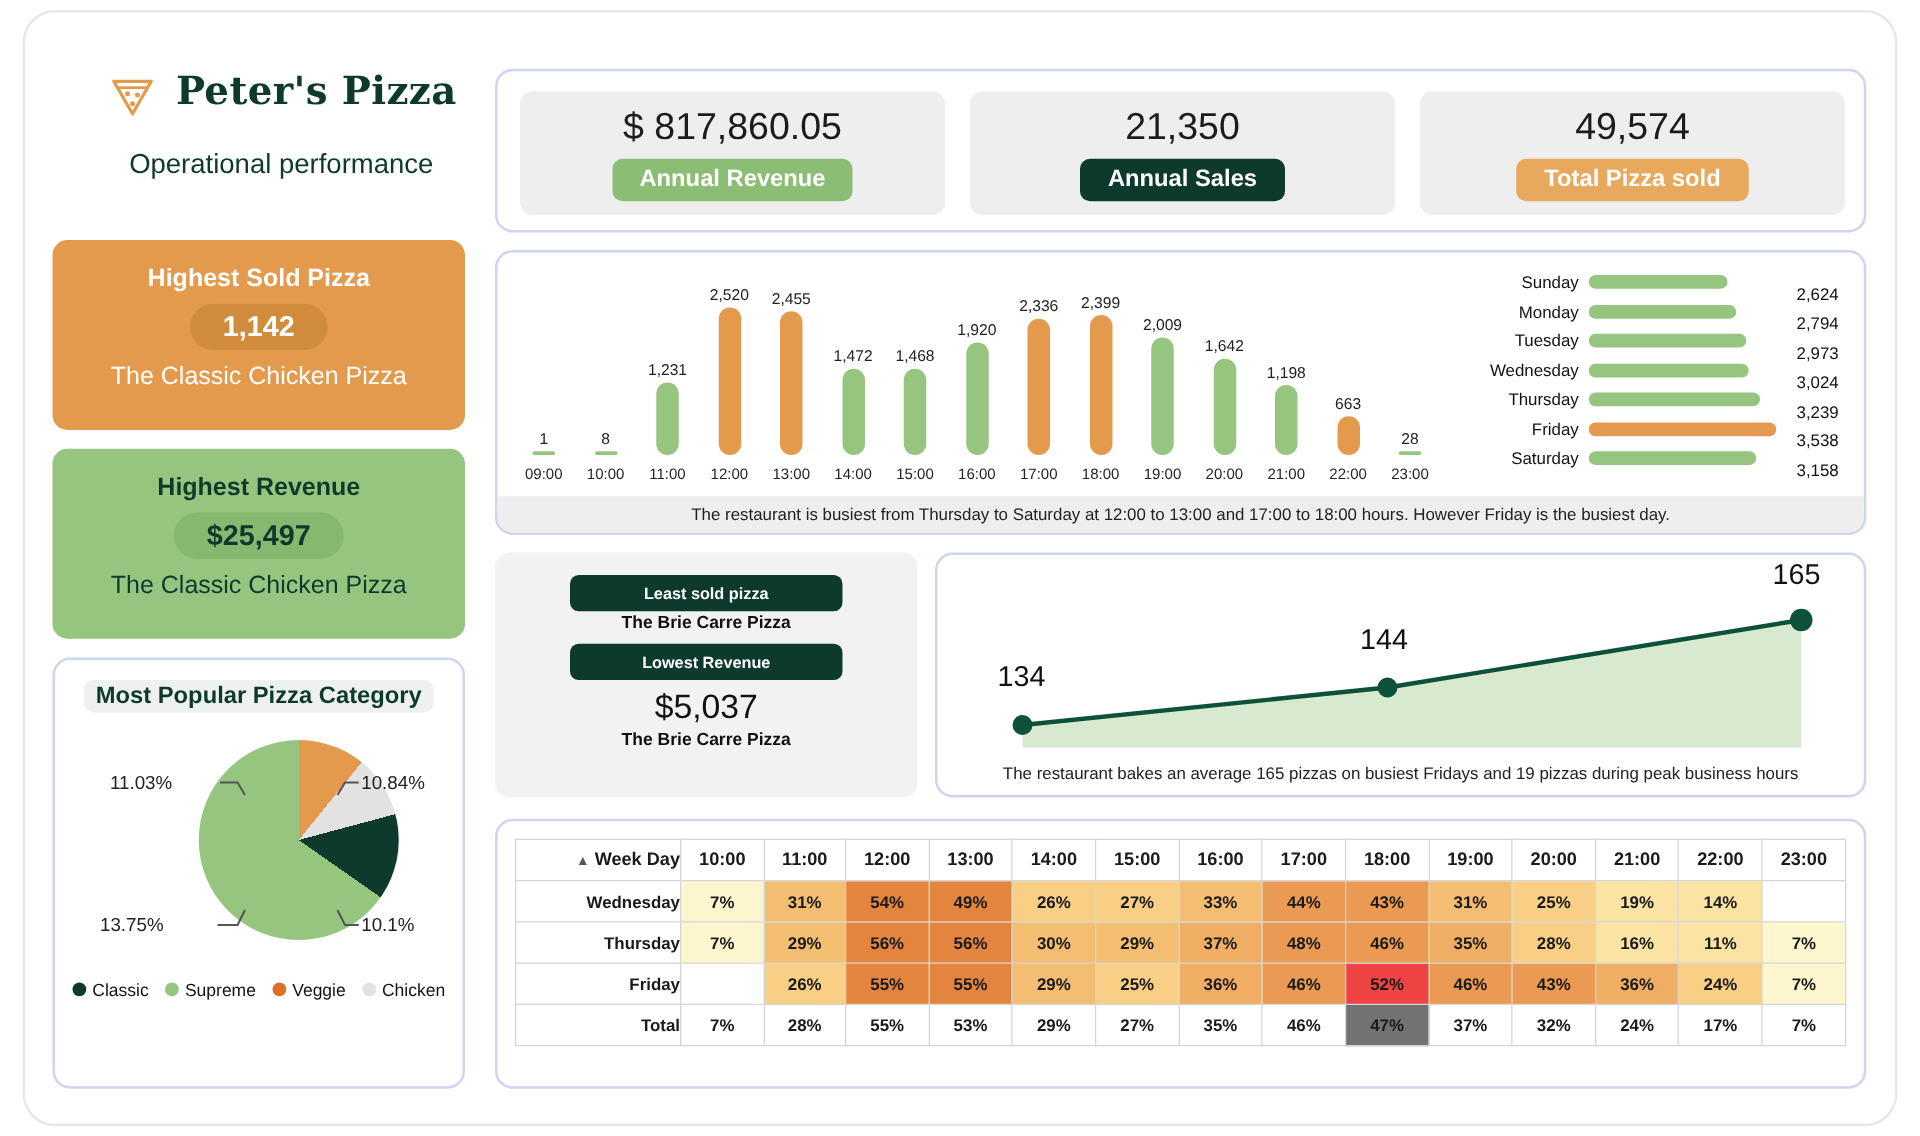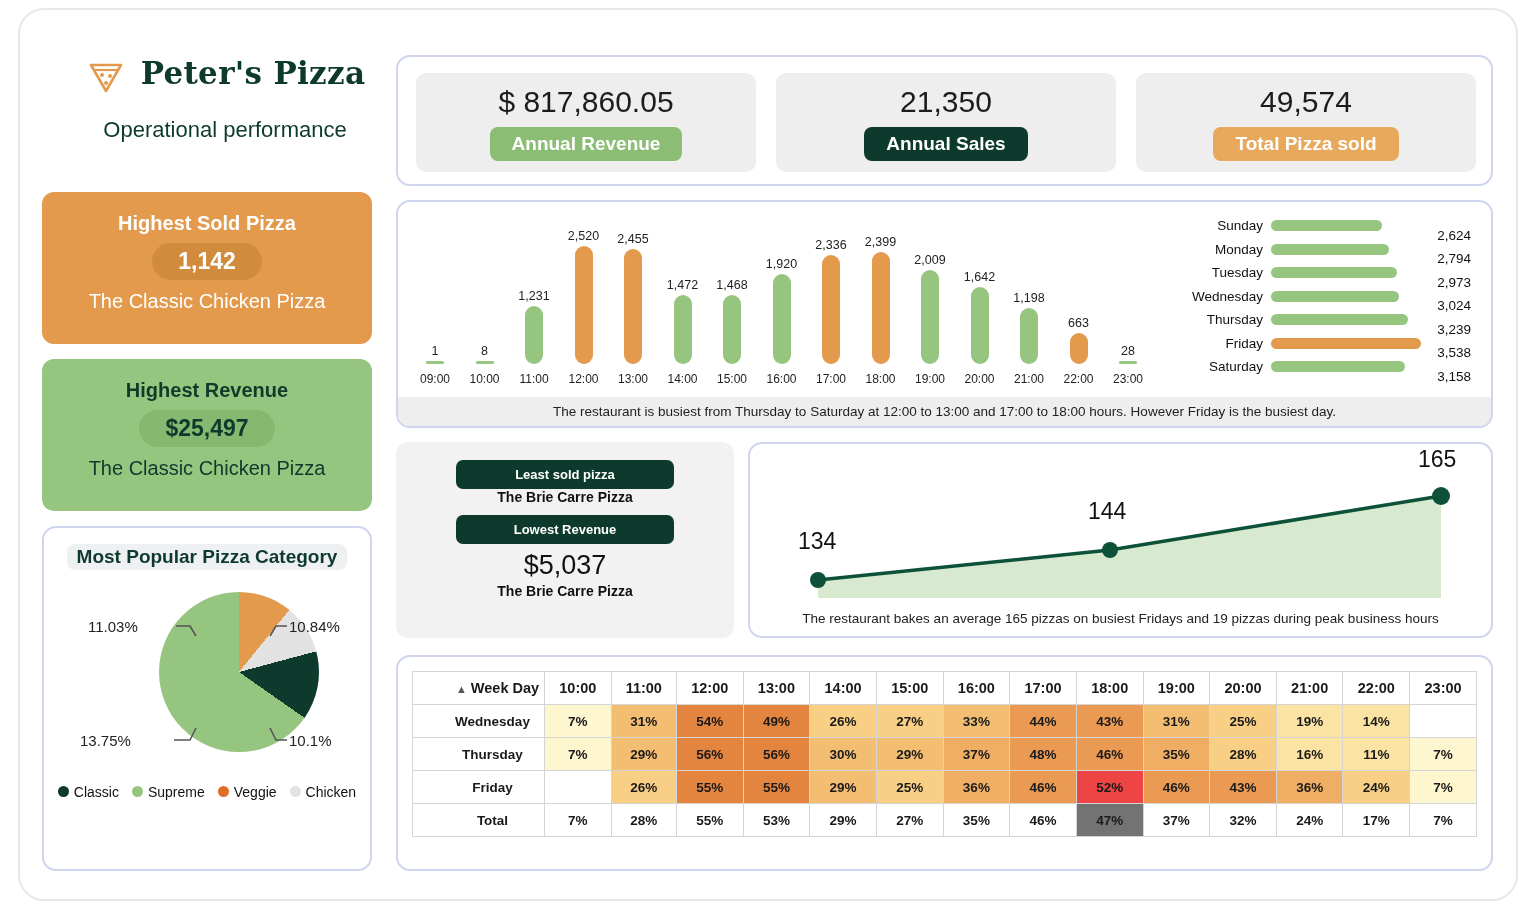--- a/index.html
+++ b/index.html
@@ -106,21 +106,21 @@
   .least .sub { font-size: 14px; font-weight: bold; color: #111; margin-bottom: 10px; }
 
   
   .trend { left: 728px; top: 432px; width: 745px; height: 196px; }
 
   
   .tablepanel { left: 376px; top: 645px; width: 1097px; height: 216px; }
   table { border-collapse: collapse; width: 1065px; margin: 14px 0 0 14px; font-size: 13.5px; }
   th, td { border: 1px solid #d5d5d5; text-align: center; height: 33px; font-weight: bold; color: #1a1a1a; }
   th { font-size: 14.5px; }
-  td.daycell, th.daycell { text-align: center; padding-left: 28px; width: 132px; }
+  td.daycell, th.daycell { text-align: right; padding-left: 28px; width: 132px; }
   .caret { color: #555; font-size: 11px; padding-left: 10px; }
 </style>
 </head>
 <body>
 
 <div class="frame">
 <div class="canvas">
 
   <div class="brand">
     <div class="brand-row">

